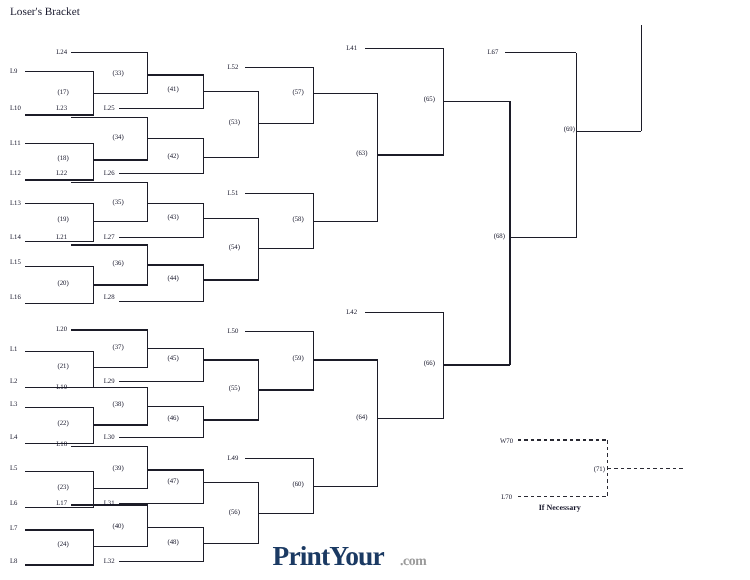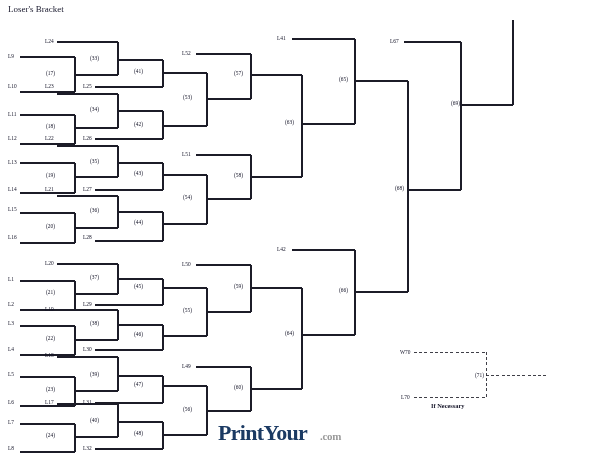--- a/index.html
+++ b/index.html
@@ -60,21 +60,21 @@
   .bline-dash {
     stroke: #2a2a33;
     stroke-width: 0.9;
     fill: none;
     stroke-dasharray: 3 2.2;
     shape-rendering: crispEdges;
   }
   .logo-wrap {
     position: absolute;
     left: 218px;
-    top: 420px;
+    top: 432px;
     display: flex;
     align-items: baseline;
     white-space: nowrap;
   }
   .logo-a {
     font-family: "Liberation Serif", "DejaVu Serif", serif;
     font-weight: bold;
     font-size: 22px;
     letter-spacing: -0.7px;
     color: #1b3a63;

